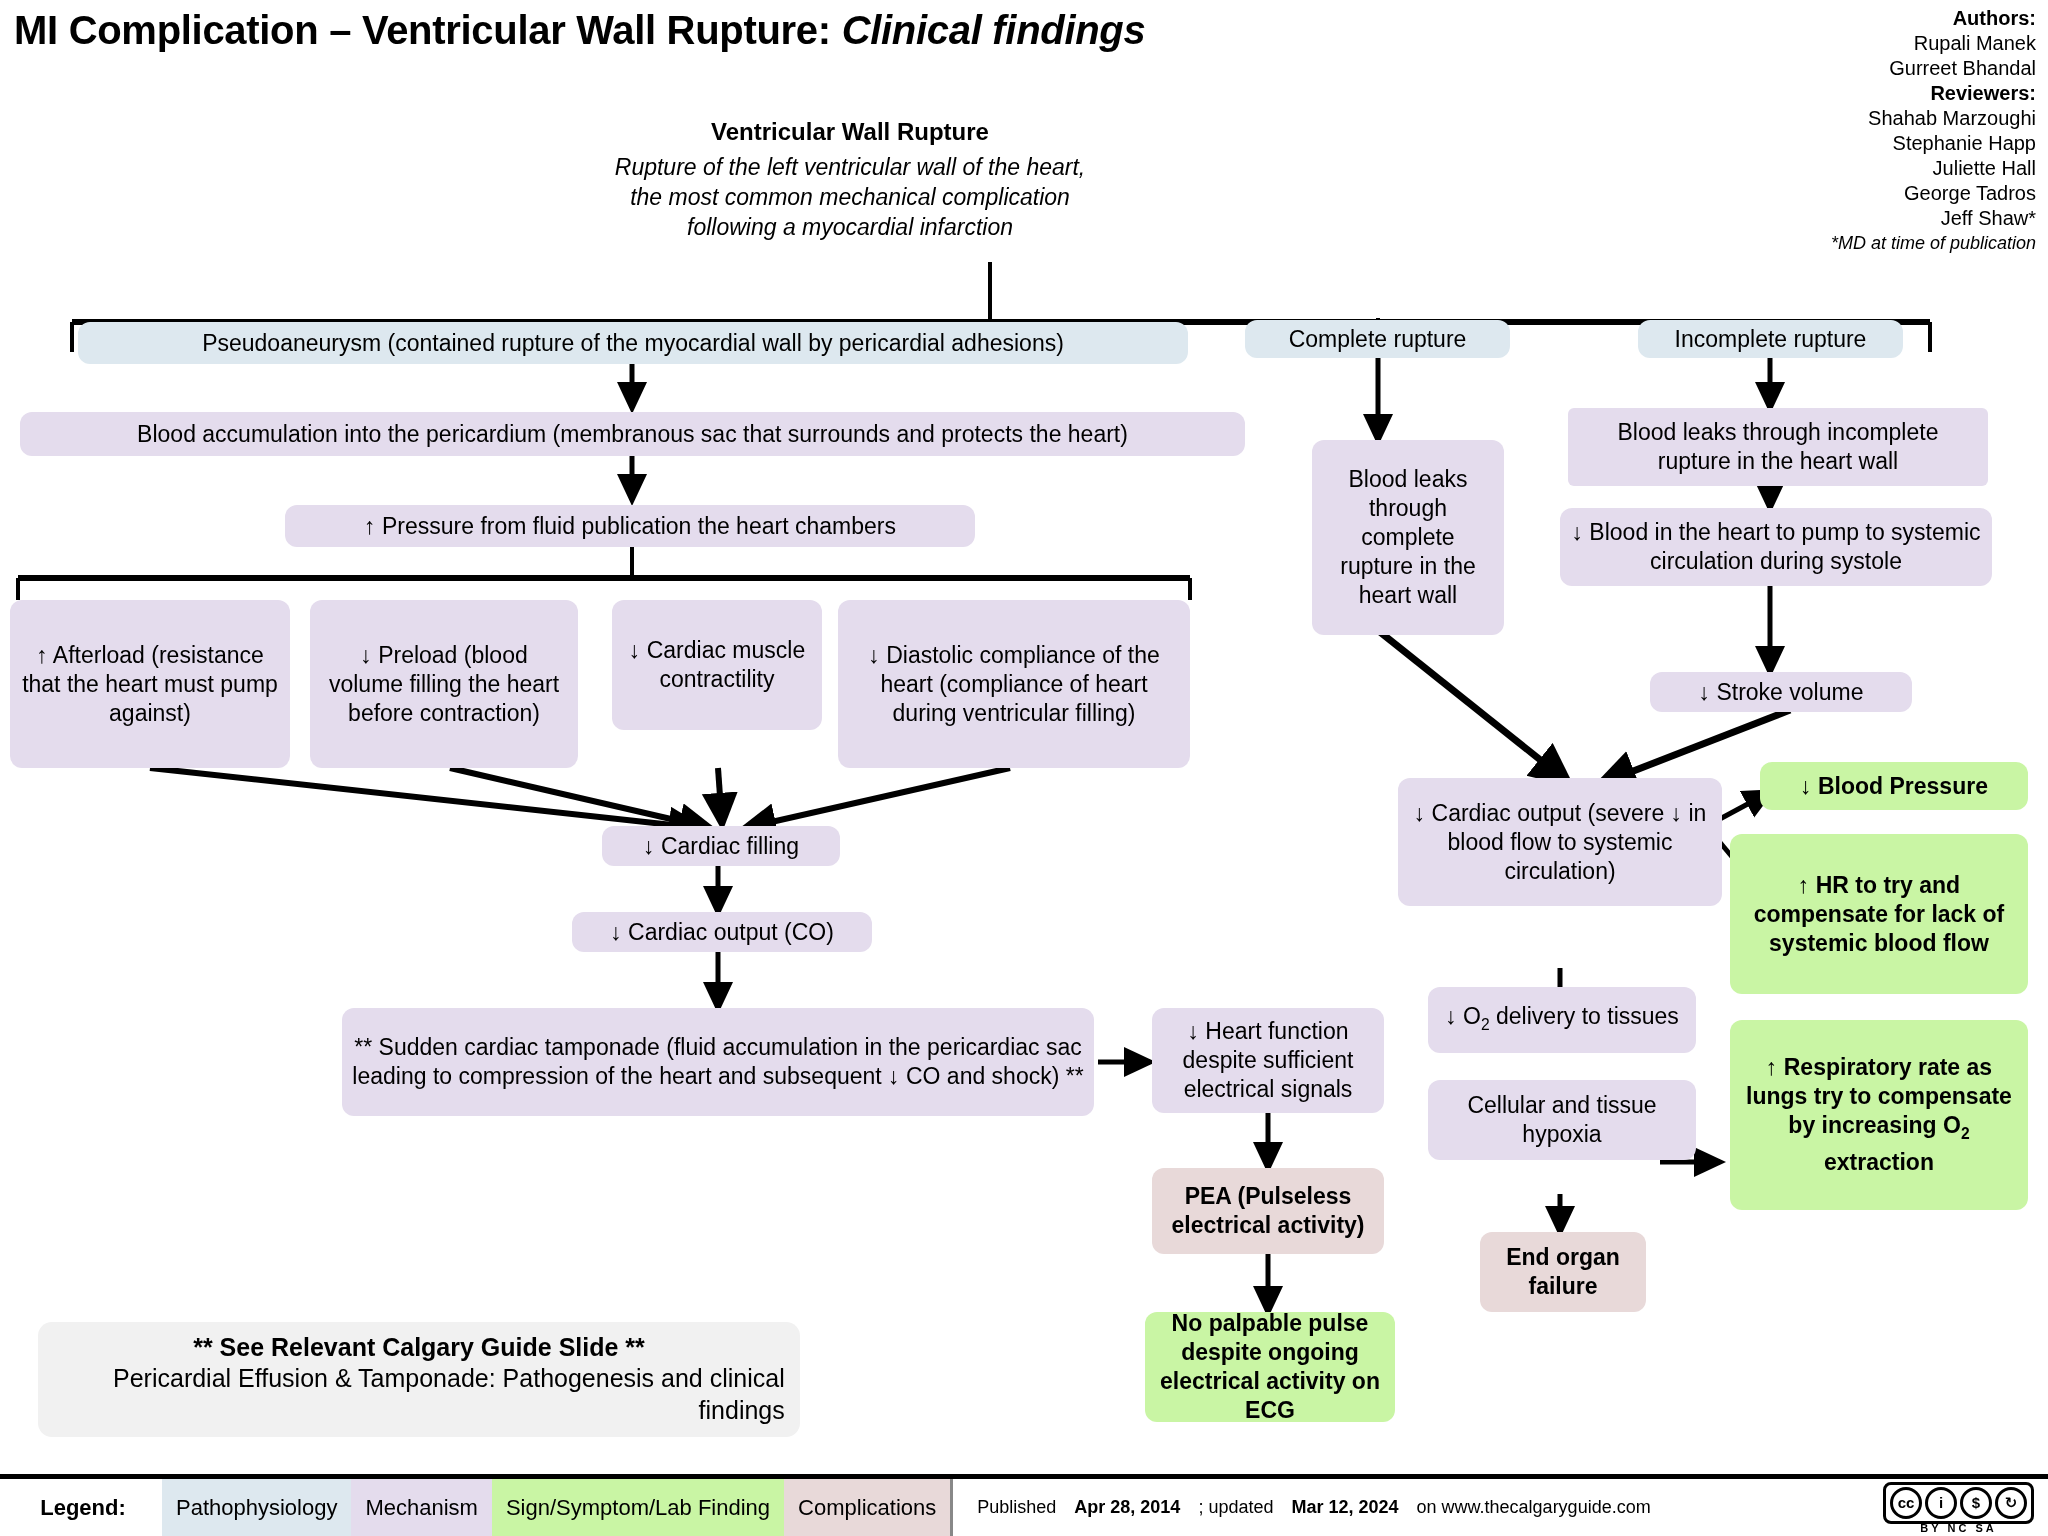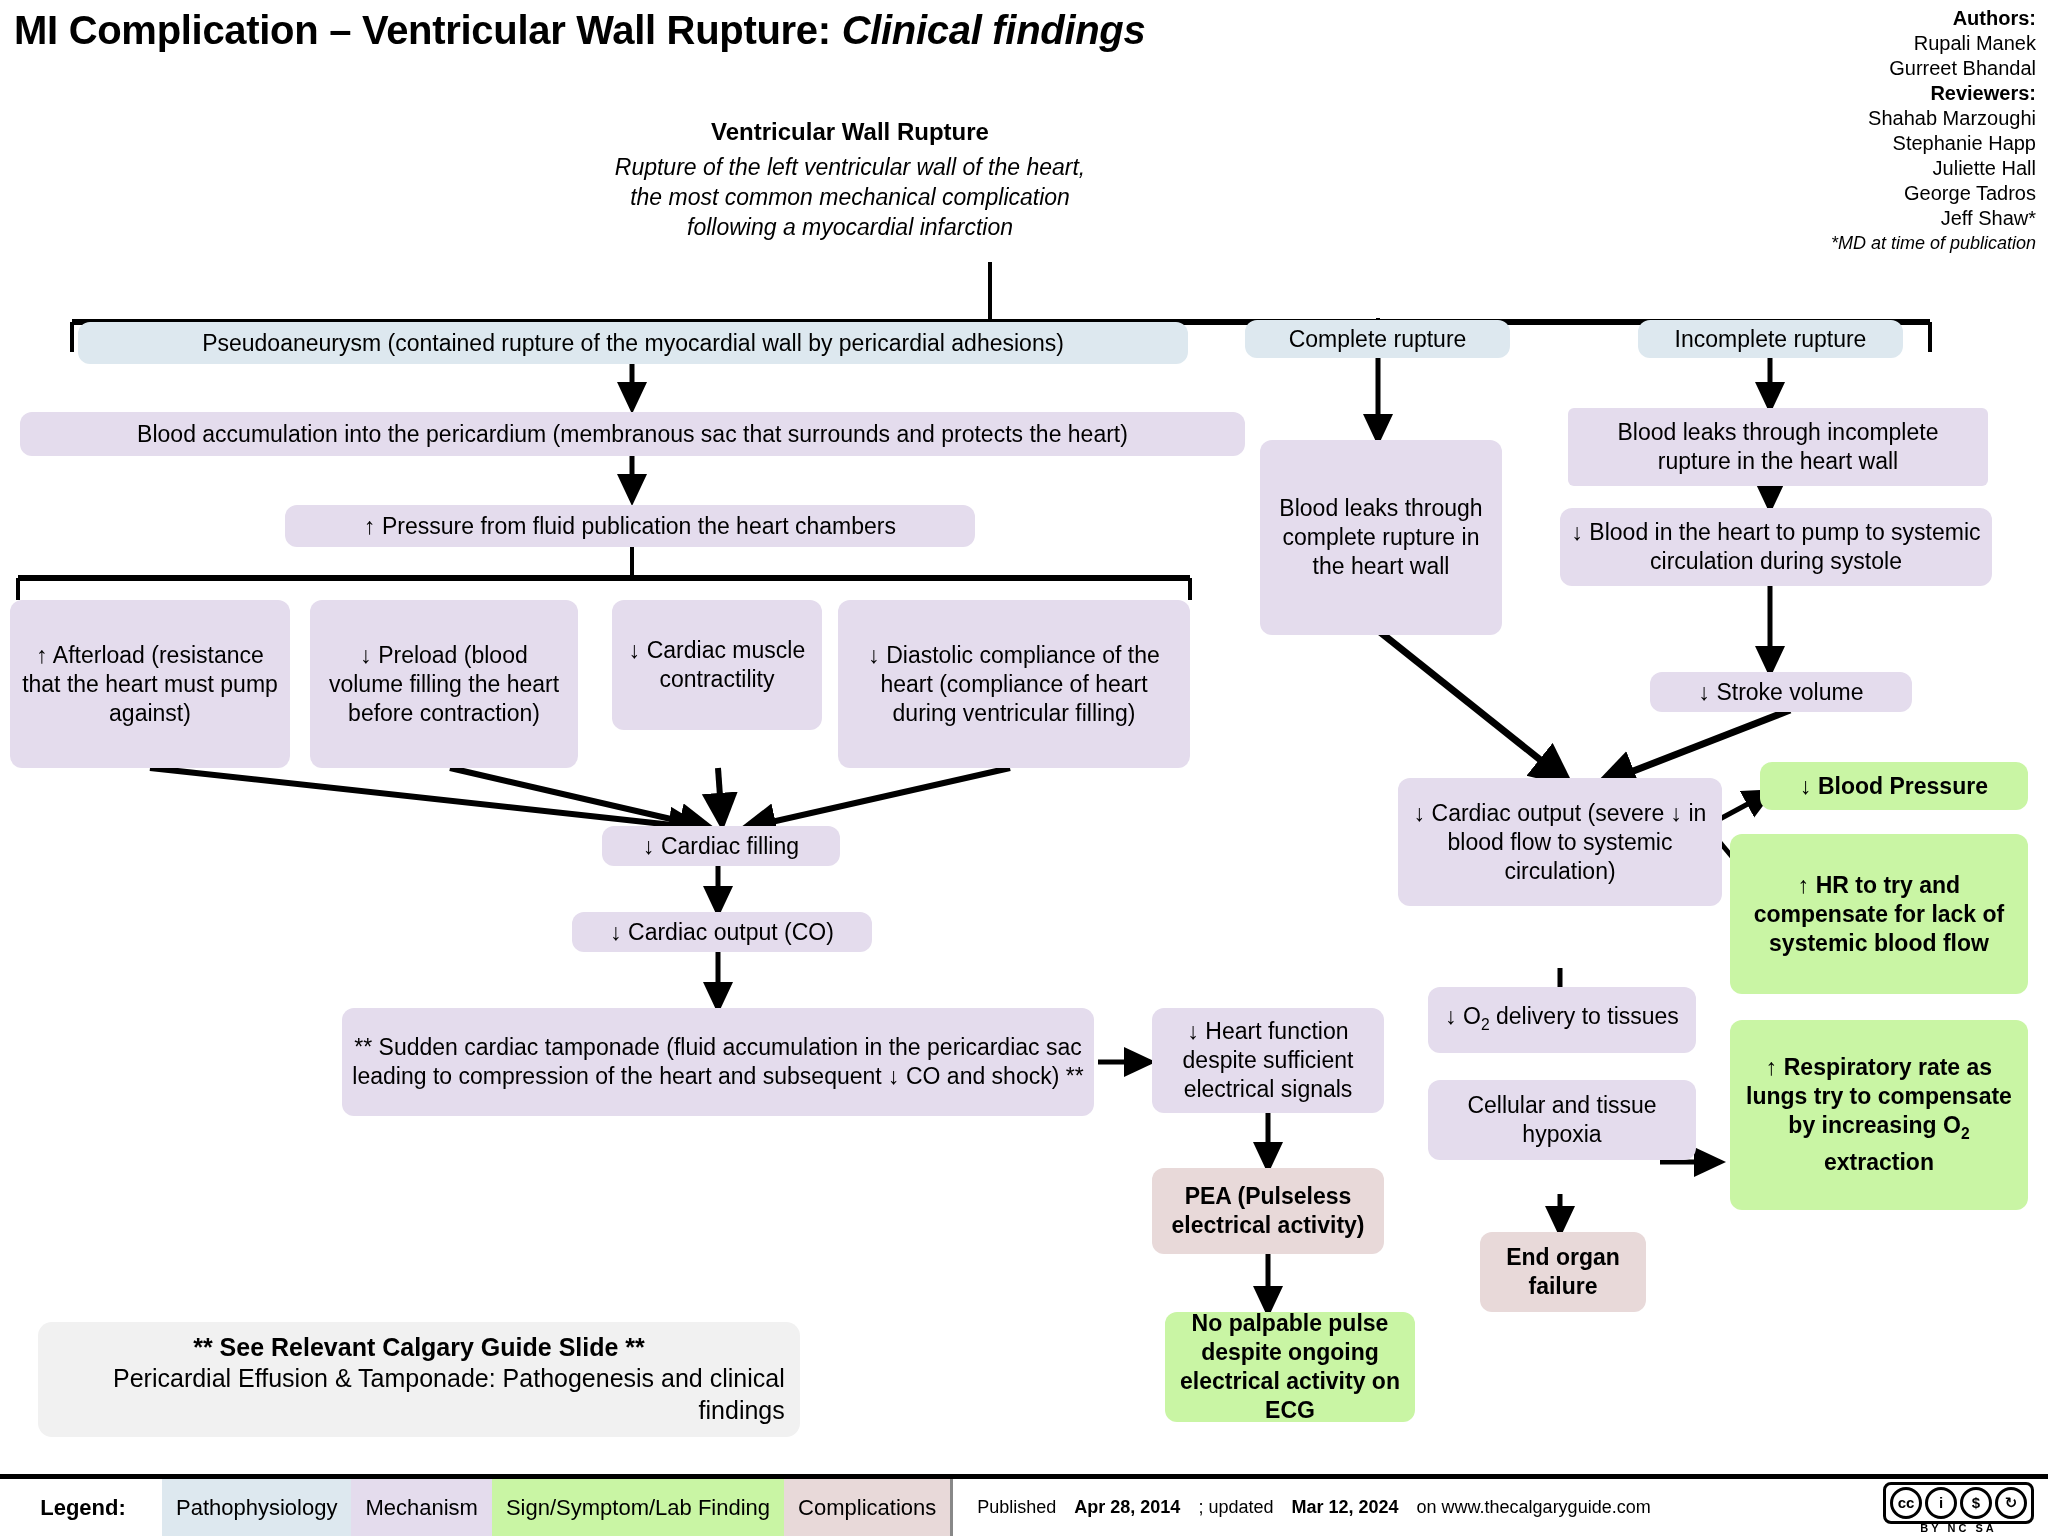--- a/index.html
+++ b/index.html
@@ -187,34 +187,34 @@
 </div>
 
 <div class="node mech abs" style="left:1152px;top:1008px;width:232px;height:105px;">
   <span>↓ Heart function despite sufficient electrical signals</span>
 </div>
 
 <div class="node comp abs" style="left:1152px;top:1168px;width:232px;height:86px;">
   <span>PEA (Pulseless electrical activity)</span>
 </div>
 
-<div class="node sign abs" style="left:1145px;top:1312px;width:250px;height:110px;margin-left:20px;">
+<div class="node sign abs" style="left:1145px;top:1312px;width:250px;height:110px;">
   <span>No palpable pulse despite ongoing electrical activity on ECG</span>
 </div>
 
 <div class="node patho abs" style="left:1245px;top:320px;width:265px;height:38px;">
   <span>Complete rupture</span>
 </div>
 
 <div class="node patho abs" style="left:1638px;top:320px;width:265px;height:38px;">
 
   <span>Incomplete rupture</span>
 </div>
 
-<div class="node mech abs" style="left:1260px;top:440px;width:242px;height:195px;">
+<div class="node mech abs" style="left:1312px;top:440px;width:192px;height:195px;">
   <span>Blood leaks through complete rupture in the heart wall</span>
 </div>
 
 <div class="node mech abs" style="left:1568px;top:408px;width:420px;height:78px;border-radius:6px;">
   <span>Blood leaks through incomplete rupture in the heart wall</span>
 </div>
 
 <div class="node mech abs" style="left:1560px;top:508px;width:432px;height:78px;">
   <span>↓ Blood in the heart to pump to systemic circulation during systole</span>
 </div>

